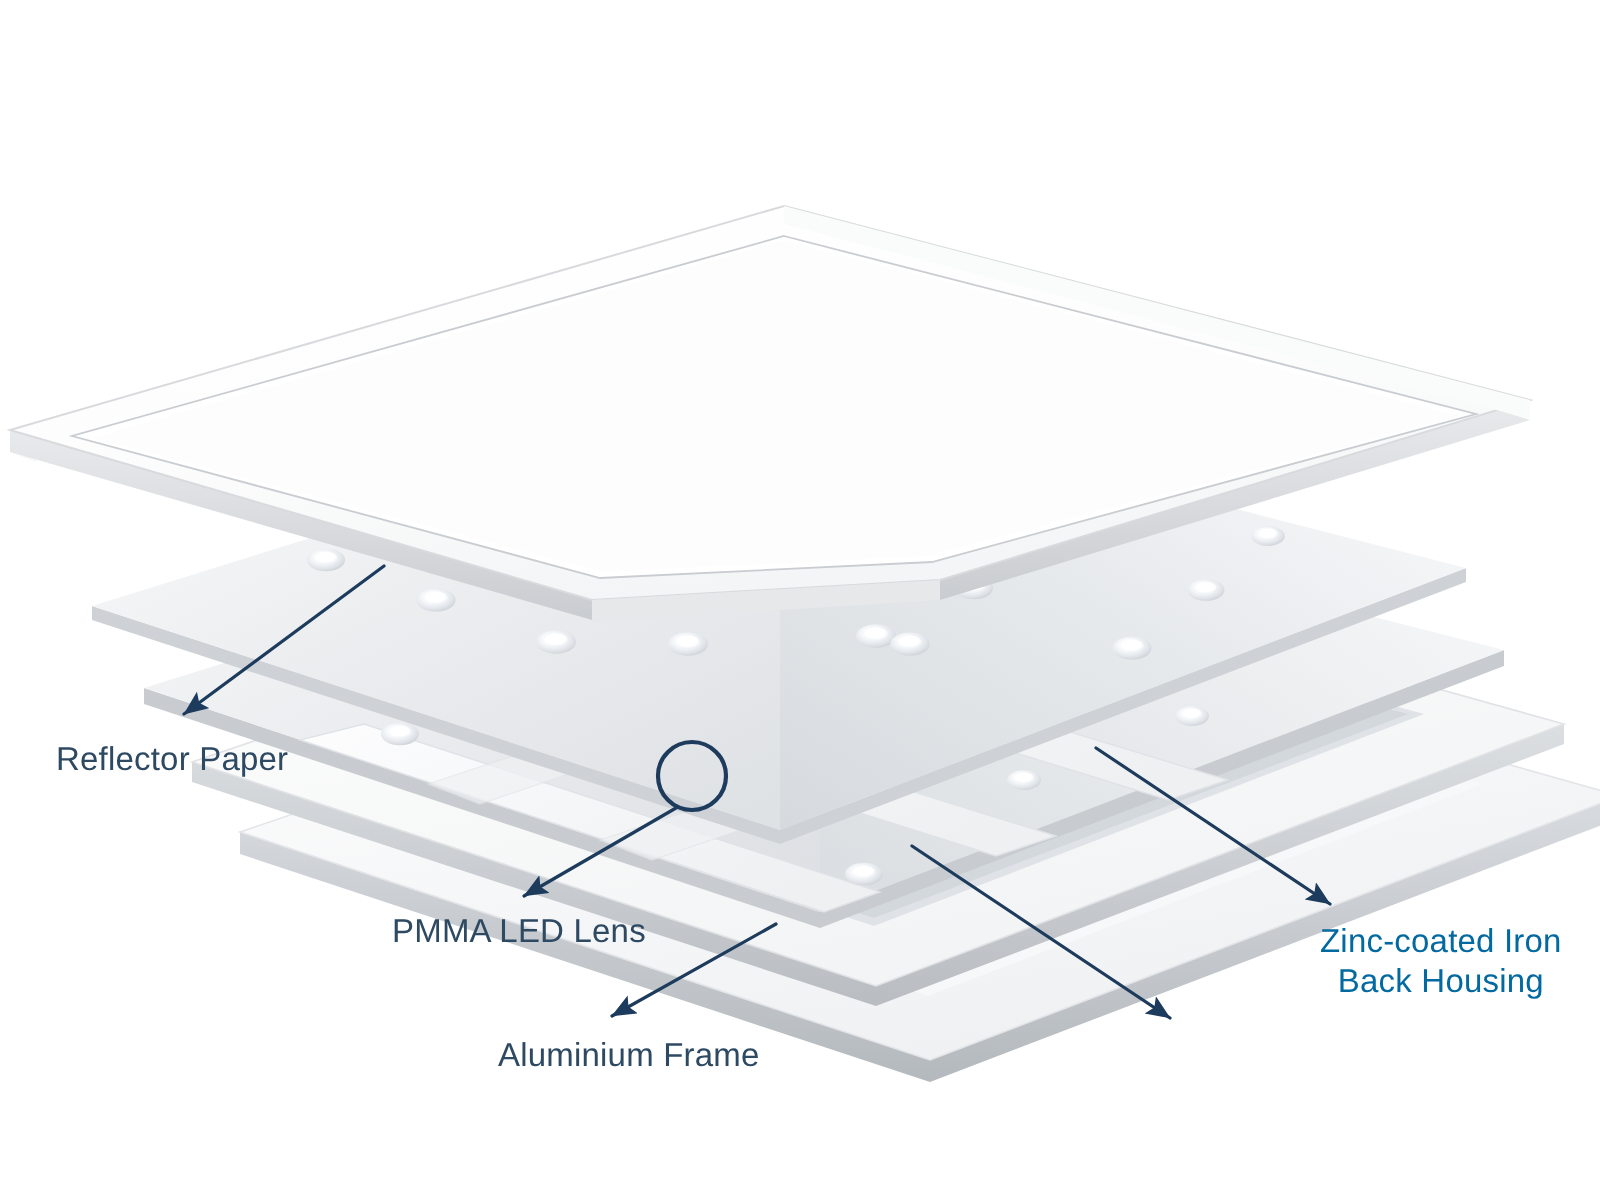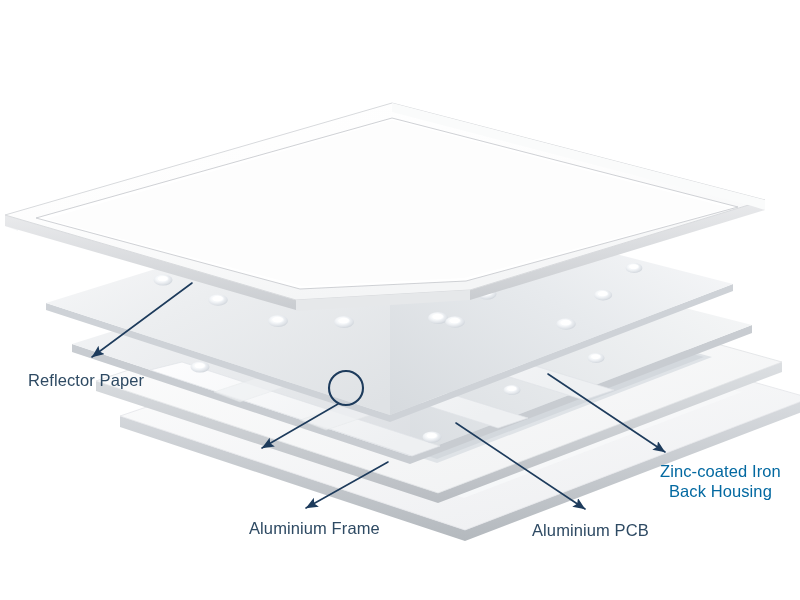--- a/index.html
+++ b/index.html
@@ -305,21 +305,21 @@
       <line x1="192" y1="283" x2="92" y2="357" marker-end="url(#arrowHead)"></line>
       <line x1="338" y1="404" x2="262" y2="448" marker-end="url(#arrowHead)"></line>
       <line x1="388" y1="462" x2="306" y2="508" marker-end="url(#arrowHead)"></line>
       <line x1="456" y1="423" x2="585" y2="509" marker-end="url(#arrowHead)"></line>
       <line x1="548" y1="374" x2="665" y2="452" marker-end="url(#arrowHead)"></line>
     </g>
   </svg>
 
   <div class="callout-label" style="left: 28px; top: 370px; color: rgb(46, 74, 99);">Reflector Paper</div>
 
+  <div class="callout-label" style="left: 196px; top: 456px; color: rgb(46, 74, 99);">PMMA LED Lens</div>
 
   <div class="callout-label" style="left: 249px; top: 518px; color: rgb(46, 74, 99); text-align: right;">Aluminium Frame</div>
 
-  <div class="callout-label" style="left: 532px; top: 520px; color: rgb(46, 74, 99);">Aluminium PCB</div>
 
   <div class="callout-label center" style="left: 660px; top: 461px; color: #0369a1;">Zinc-coated Iron
 Back Housing</div>
 
 </div>
 
 </body></html>

